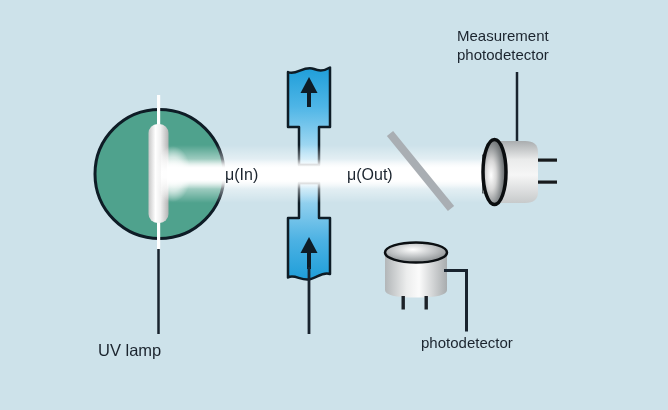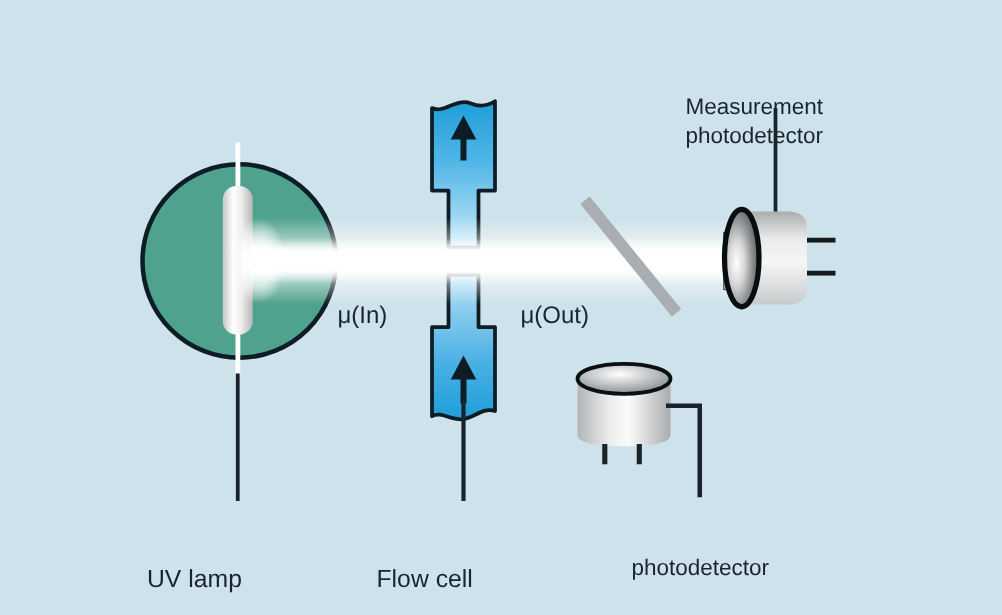--- a/index.html
+++ b/index.html
@@ -14,21 +14,20 @@
     overflow:hidden;
   }
   .canvas svg{position:absolute;left:0;top:0;}
   .lbl{
     position:absolute;
     color:var(--text-dark,#1b242e);
     font-size:16px;
     line-height:19px;
     white-space:nowrap;
     user-select:none;
-    margin-top:36px;
   }
   .lbl.small{font-size:15px;line-height:18.5px;}
   .lbl.center{text-align:left;}
   .lbl.right{text-align:left;}
   #lbl-measurement{left:457px;top:27px;}
   #lbl-mu-in{left:225px;top:165px;width:62px;}
   #lbl-mu-out{left:347px;top:165px;}
   #lbl-uv-lamp{left:98px;top:341px;width:121px;font-size:16.5px;}
   #lbl-flow-cell{left:251px;top:341px;width:120px;font-size:16.5px;}
   #lbl-reference{left:421px;top:334px;}
@@ -163,19 +162,18 @@
     <div>Measurement</div>
     <div>photodetector</div>
   </div>
 
   <div class="lbl right" id="lbl-mu-in">μ(In)</div>
 
   <div class="lbl" id="lbl-mu-out">μ(Out)</div>
 
   <div class="lbl center" id="lbl-uv-lamp">UV lamp</div>
 
-  <div class="lbl center" id="lbl-flow-cell">Flow cell</div>
 
   <div class="lbl small" id="lbl-reference">
     <div>photodetector</div>
   </div>
 
 </div>
 
 </body></html>

